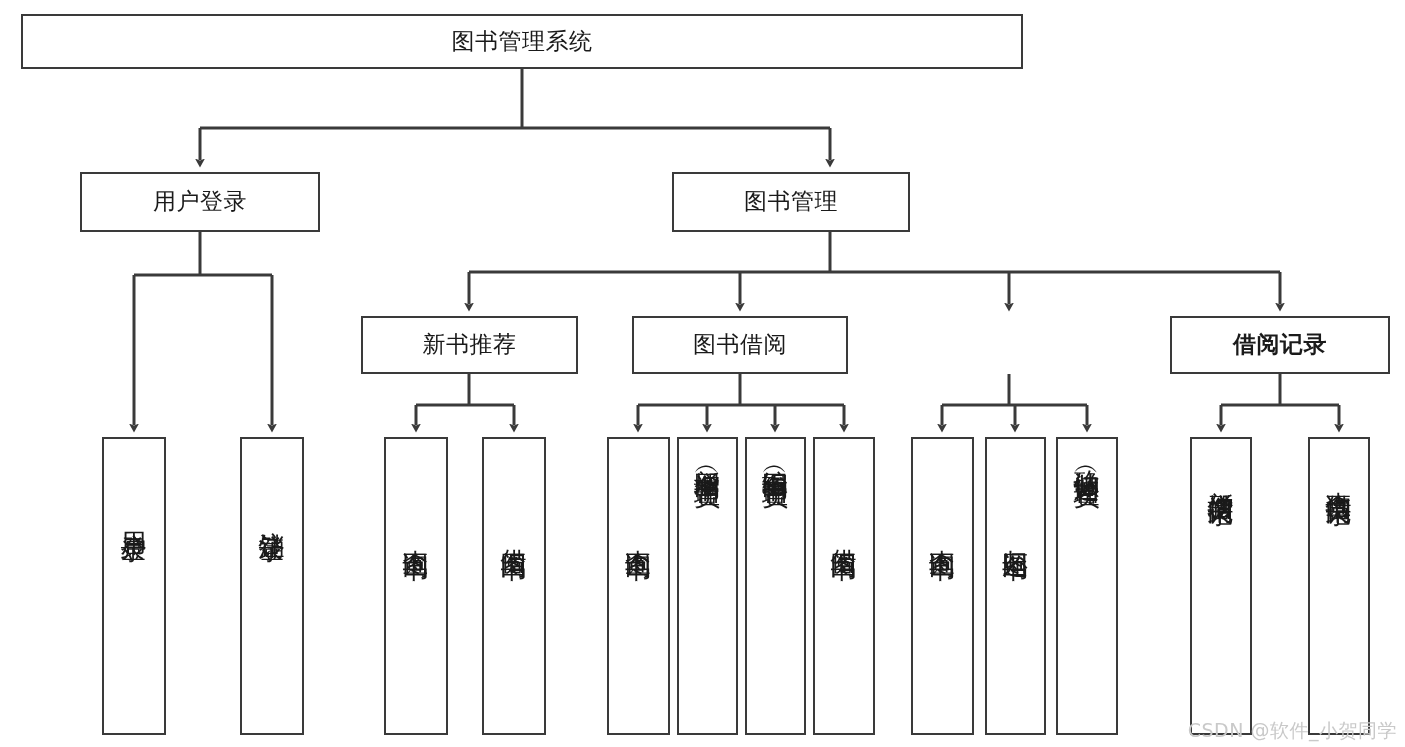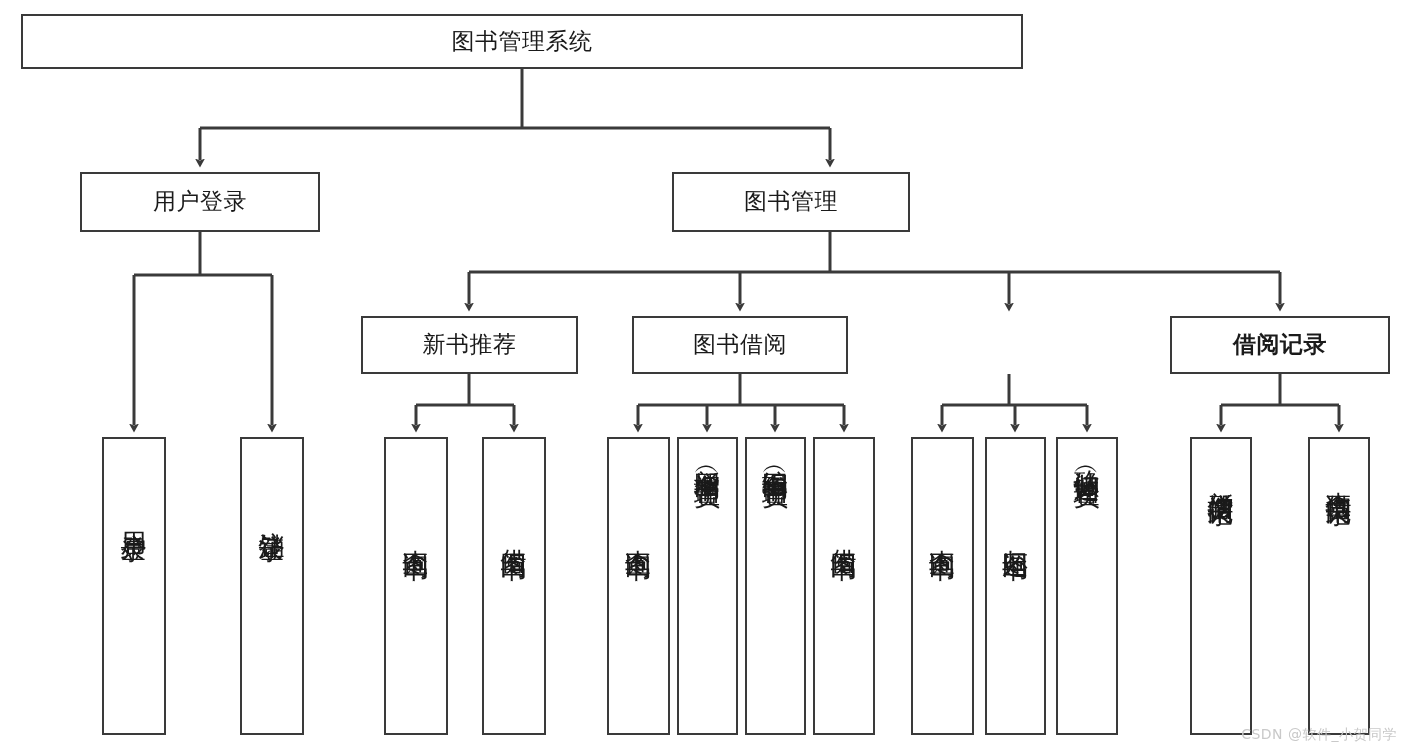--- a/index.html
+++ b/index.html
@@ -65,21 +65,21 @@
   .v-node.v-tall .node-label {
     margin-top: 8px;
   }
   .v-node.v-rec .node-label {
     margin-top: 30px;
   }
   #watermark {
     position: absolute;
     right: 8px;
     bottom: 3px;
-    font-size: 14px;
+    font-size: 19px;
     color: #c9c9c9;
     letter-spacing: 0.5px;
     white-space: nowrap;
     pointer-events: none;
   }
 </style>
 </head>
 <body>
 
 <div id="diagram-root">

